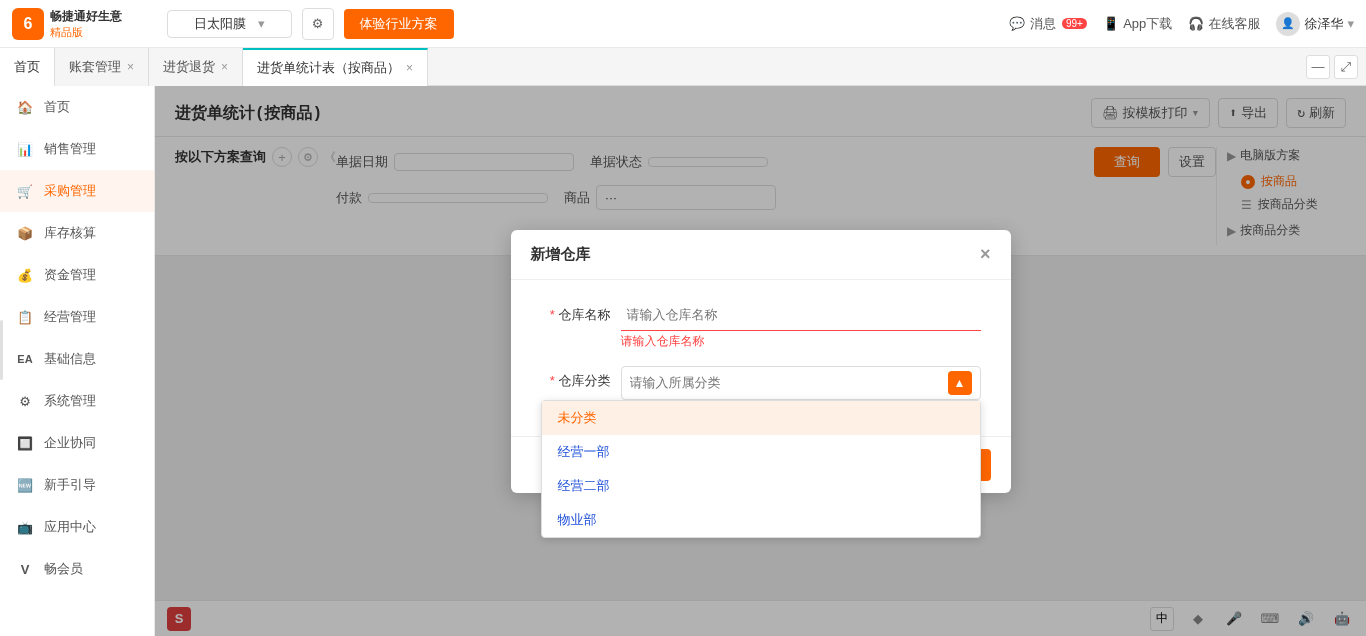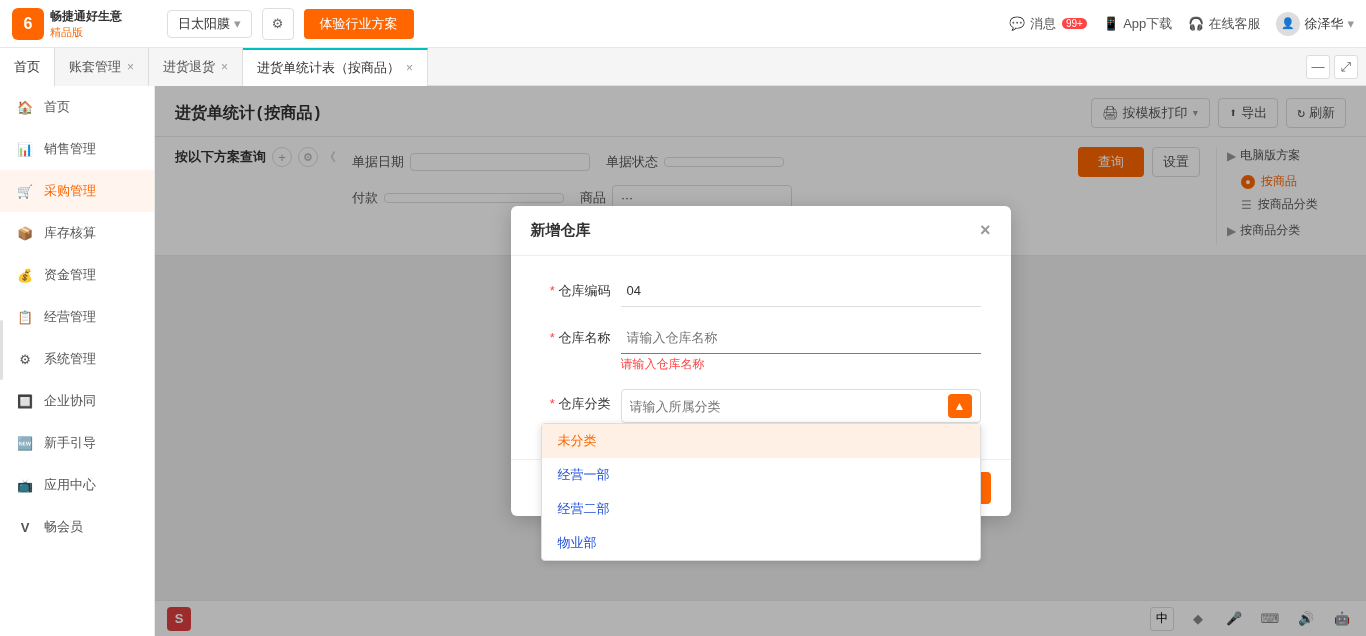--- a/index.html
+++ b/index.html
@@ -29,22 +29,22 @@
       display: flex; align-items: center; justify-content: center;
       color: #fff; font-weight: bold; font-size: 16px;
     }
     .header-middle {
       flex: 1;
       display: flex;
       align-items: center;
       gap: 10px;
     }
     .company-selector {
-      display: flex; align-items: center; gap: 4px;
-      border: 1px solid #ddd; border-radius: 4px; padding: 4px 10px;
+      display: flex; align-items: center; gap: 12px;
+      border: 1px solid #ddd; border-radius: 4px; padding: 4px 26px;
       font-size: 13px; color: #333; cursor: pointer; background: #fff;
     }
     .gear-btn {
       width: 32px; height: 32px; border: 1px solid #ddd; border-radius: 4px;
       display: flex; align-items: center; justify-content: center; cursor: pointer; background: #fff;
       color: #666;
     }
     .trial-btn {
       background: #ff6600; color: #fff; border: none; border-radius: 4px;
       padding: 6px 16px; cursor: pointer; font-size: 13px;
@@ -347,20 +347,24 @@
     </div>
     <div class="sidebar-item">
       <span class="s-icon">💰</span>
       <span>资金管理</span>
     </div>
     <div class="sidebar-item">
       <span class="s-icon">📋</span>
       <span>经营管理</span>
     </div>
     <div class="sidebar-item">
+      <span class="s-icon" style="font-size:11px;font-weight:bold;color:#555;">EA</span>
+      <span>基础信息</span>
+    </div>
+    <div class="sidebar-item">
       <span class="s-icon">⚙</span>
       <span>系统管理</span>
     </div>
     <div class="sidebar-item">
       <span class="s-icon">🔲</span>
       <span>企业协同</span>
     </div>
     <div class="sidebar-item">
       <span class="s-icon">🆕</span>
       <span>新手引导</span>
@@ -394,21 +398,21 @@
               <span>导出</span>
             </div>
             <div class="action-btn">
               <span>↻</span>
               <span>刷新</span>
             </div>
           </div>
         </div>
       </div>
 
-      <div style="background:#fff;padding:10px 20px;display:flex;align-items:flex-start;gap:16px;border-bottom:1px solid #e8e8e8;">
+      <div style="background:#fff;padding:10px 20px;display:flex;align-items:flex-start;border-bottom:1px solid #e8e8e8;">
         <div style="display:flex;align-items:center;gap:6px;">
           <span style="font-size:13px;color:#333;font-weight:bold;">按以下方案查询</span>
           <span style="width:20px;height:20px;border:1px solid #ddd;border-radius:50%;display:inline-flex;align-items:center;justify-content:center;color:#aaa;cursor:pointer;">+</span>
           <span style="width:20px;height:20px;border:1px solid #ddd;border-radius:50%;display:inline-flex;align-items:center;justify-content:center;color:#aaa;cursor:pointer;font-size:11px;">⚙</span>
           <span style="color:#aaa;cursor:pointer;font-size:12px;">《</span>
         </div>
 
         <div style="flex:1;">
           <div style="display:flex;gap:16px;align-items:center;margin-bottom:8px;">
             <div style="display:flex;gap:6px;">
@@ -472,26 +476,20 @@
       </div>
 
       <div class="modal-overlay">
         <div class="modal">
           <div class="modal-header">
             <span>新增仓库</span>
             <span class="modal-close">×</span>
           </div>
           <div class="modal-body">
 
-            <div class="form-row">
-              <div class="form-label required">仓库编码</div>
-              <div class="form-control">
-                <input class="form-input" type="text" value="04" style="">
-              </div>
-            </div>
 
             <div class="form-row">
               <div class="form-label required">仓库名称</div>
               <div class="form-control">
                 <input class="form-input error" type="text" placeholder="请输入仓库名称" style="">
                 <div class="error-msg">请输入仓库名称</div>
               </div>
             </div>
 
             <div class="form-row" style="position:relative;">

